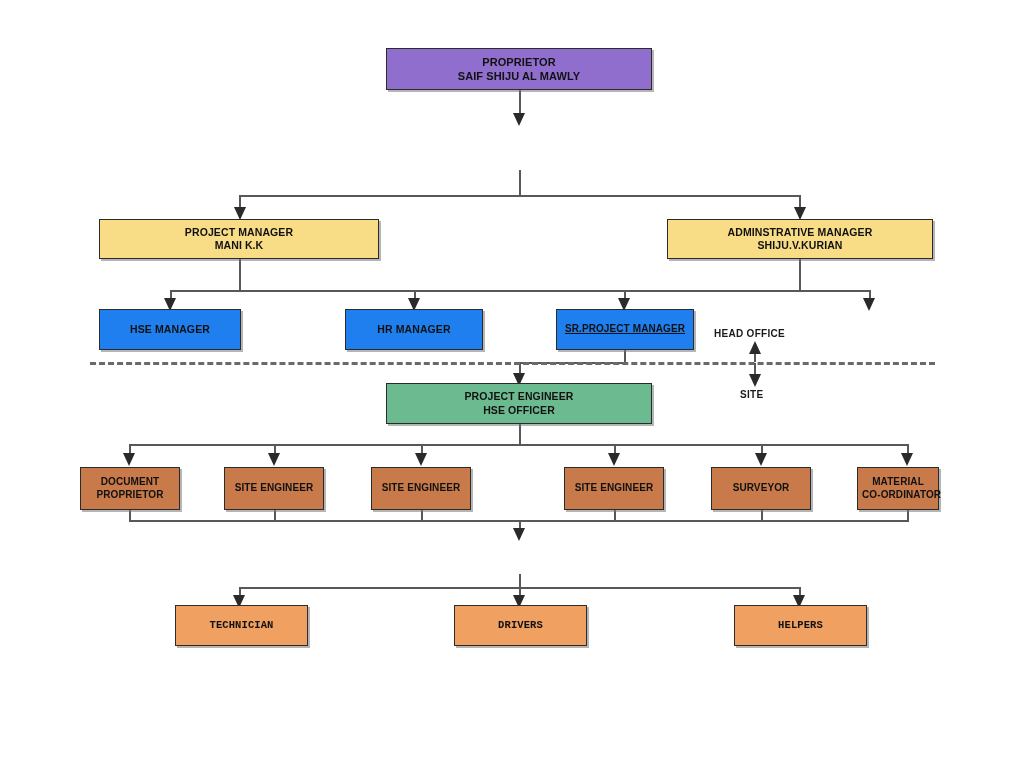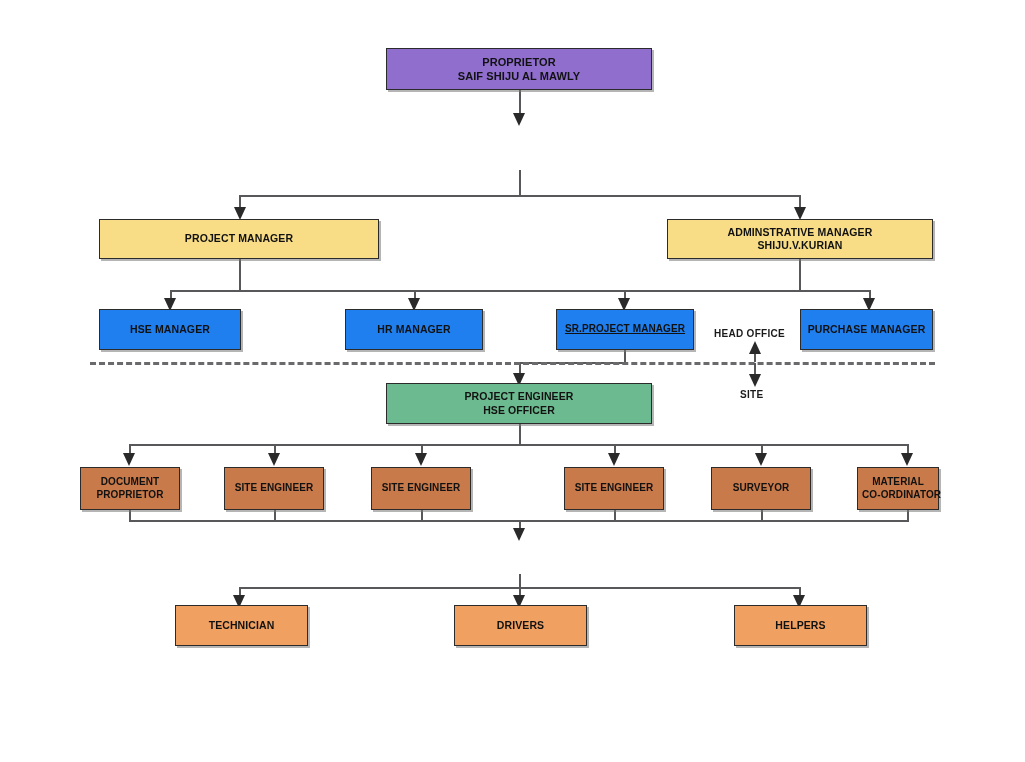--- a/index.html
+++ b/index.html
@@ -41,21 +41,21 @@
     width: 100%;
   }
   .node .l1, .node .l2 { display: block; white-space: nowrap; }
 
   .c-purple { background: #8f6ece; }
   .c-yellow { background: #f8dd86; }
   .c-blue   { background: #1f7fef; }
   .c-green  { background: #6cba8f; }
   .c-brown  { background: #c87a4a; }
   .c-lemon  { background: #fdf200; }
-  .c-orange { background: #f0a162; }
+  .c-orange { background: #f0a162; font-family: Liberation Mono, monospace; }
 
   
   .ln {
     position: absolute;
     background: #58585a;
   }
   .ln.v { width: 2px; }
   .ln.h { height: 2px; }
 
   .arrow-down {
@@ -172,20 +172,21 @@
     <span class="lines">
       <span class="l1">PROPRIETOR</span>
       <span class="l2">SAIF SHIJU AL MAWLY</span>
     </span>
   </div>
 
 
   <div class="node c-yellow" style="left:99px; top:219px; width:280px; height:40px; font-size:10.5px;">
     <span class="lines">
       <span class="l1">PROJECT MANAGER</span>
+      <span class="l2">MANI K.K</span>
     </span>
   </div>
 
   <div class="node c-yellow" style="left:667px; top:219px; width:266px; height:40px; font-size:10.5px;justify-content:center;">
     <span class="lines">
       <span class="l1">ADMINSTRATIVE MANAGER</span>
       <span class="l2">SHIJU.V.KURIAN</span>
     </span>
   </div>
 
@@ -200,25 +201,20 @@
         <span class="l1">HR MANAGER</span>
       </span>
   </div>
 
   <div class="node c-blue" style="left:556px; top:309px; width:138px; height:41px; font-size:10px;text-decoration:underline;">
     <span class="lines">
         <span class="l1">SR.PROJECT MANAGER</span>
       </span>
   </div>
 
-  <div class="node c-blue" style="left:800px; top:309px; width:133px; height:41px; font-size:10.5px;">
-    <span class="lines">
-        <span class="l1">PURCHASE MANAGER</span>
-      </span>
-  </div>
 
   <div class="node c-green" style="left:386px; top:383px; width:266px; height:41px; font-size:10.5px;">
     <span class="lines">
       <span class="l1">PROJECT ENGINEER</span>
       <span class="l2">HSE OFFICER</span>
     </span>
   </div>
 
   <div class="node c-brown" style="left:80px; top:467px; width:100px; height:43px; font-size:10px;">
     <span class="lines">

